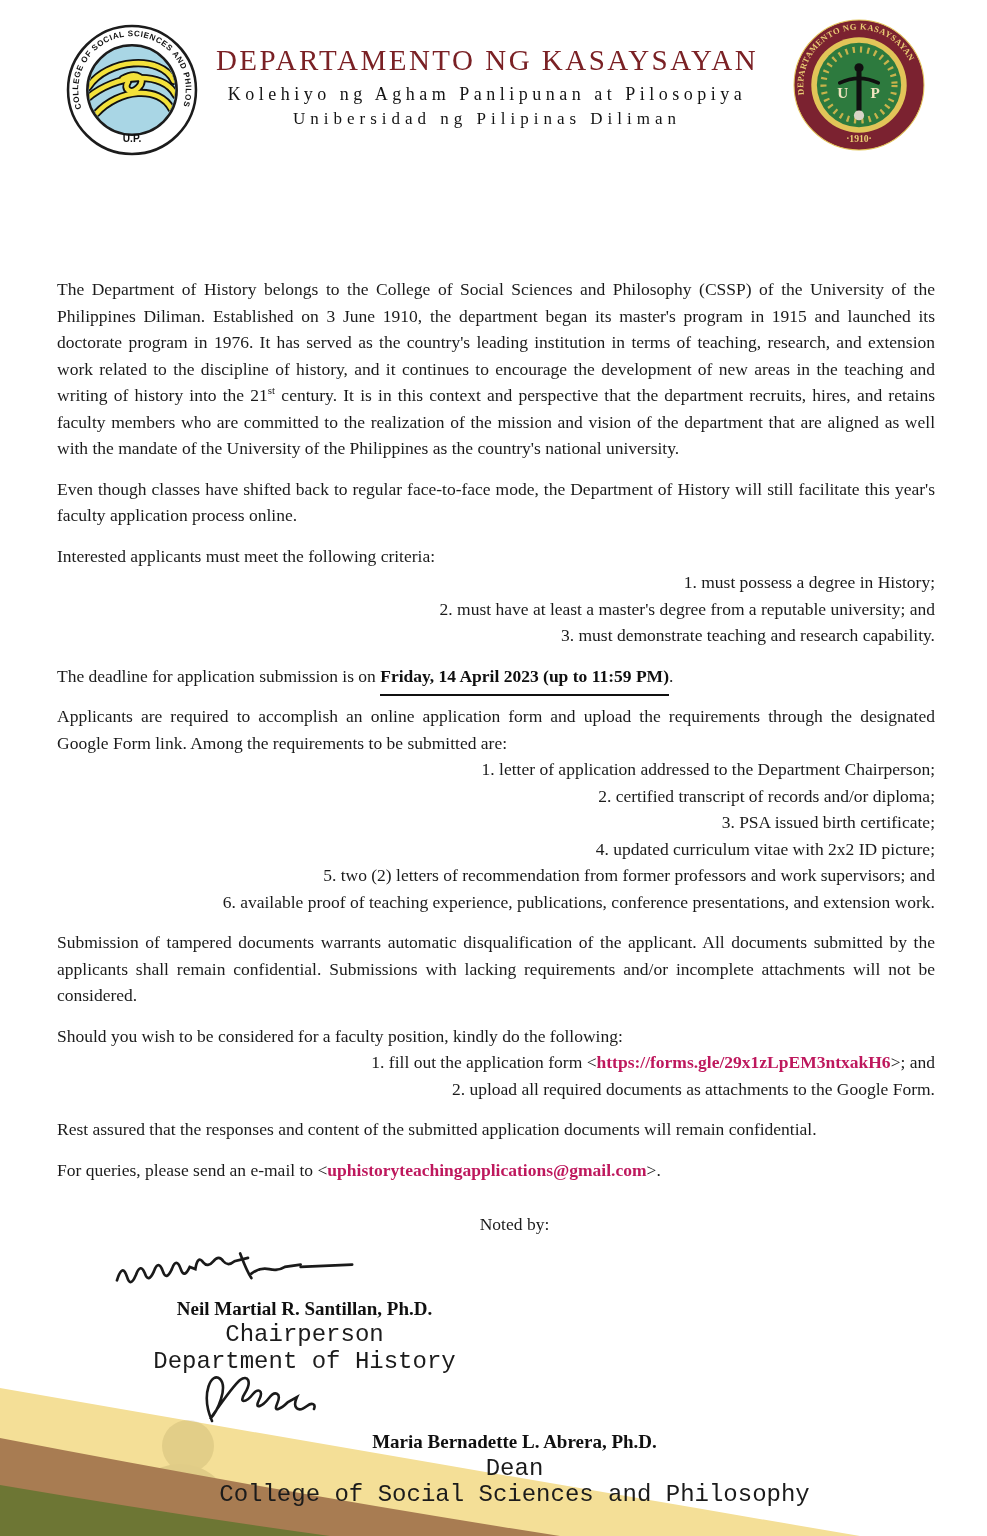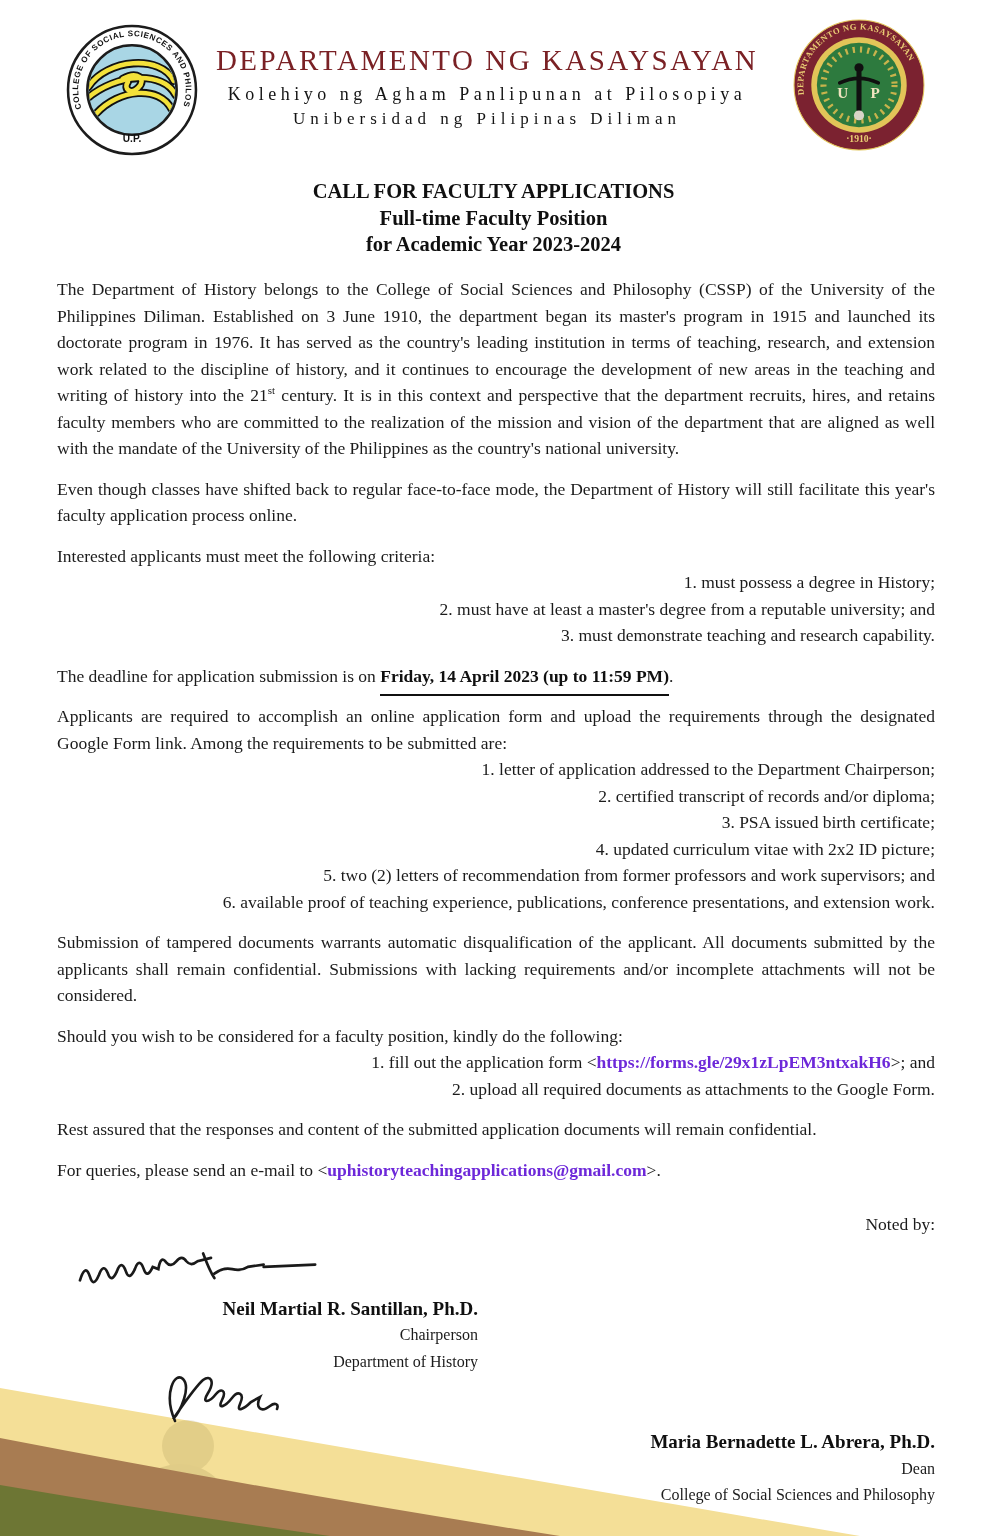--- a/index.html
+++ b/index.html
@@ -19,34 +19,34 @@
   .title-block { position:absolute; top:178px; left:0; width:100%; text-align:center;
                  font-weight:bold; font-size:20.5px; line-height:26.5px; color:#101010; }
 
   
   .main { position:absolute; top:276px; left:57px; width:878px; z-index:2;
           font-size:17.5px; line-height:26.5px; text-align:justify; color:#1b1b1b; }
   .para { margin-bottom:14px; }
   .intro { margin-bottom:0; }
   .list { margin-bottom:14px; }
   .list-item { padding-left:26px; text-align:right; }
-  .bold { font-weight:bold; color:#6d28d9; }
+  .bold { font-weight:bold; color:#be185d; }
   .deadline-hl { font-weight:bold; color:#101010; border-bottom:2px solid #101010; padding-bottom:8px; }
   .sup { font-size:11px; vertical-align:7px; line-height:0; }
 
   
-  .sign-section { margin-top:28px; text-align:right; }
+  .sign-section { margin-top:28px; text-align:center;margin-left:37px; }
   .noted { margin-bottom:2px; }
   .sig-row { display:flex;flex-direction:column; }
   .sig-col-left { width:421px; }
   .sig-col-right { flex:1; }
   .sig-img { display:block; height:56px; margin-left:14px; }
   .sig-img-right { height:62px; margin-left:60px; margin-top:-8px; }
   .sig-name { font-weight:bold; font-size:19px; line-height:26.5px; color:#101010; }
-  .sig-role, .sig-org { font-size:16px; line-height:26.5px; }
+  .sig-role, .sig-org { font-size:24px; line-height:26.5px;font-family:Liberation Mono, monospace; }
 
   
   .bands { position:absolute; left:0; bottom:0; width:987px; height:160px; z-index:1; }
 </style>
 </head>
 <body>
 
 <div class="page">
 
   <div class="letterhead">
@@ -99,25 +99,20 @@
       <text x="50" y="79" text-anchor="middle" font-family="Liberation Serif, serif" font-size="15" font-weight="bold" fill="#efe3c0">U</text>
       <text x="82" y="79" text-anchor="middle" font-family="Liberation Serif, serif" font-size="15" font-weight="bold" fill="#efe3c0">P</text>
       <path id="rseal-arc" d="M11.8,75.6 A55,55 0 1 1 120.2,75.6" fill="none"></path>
       <text font-family="Liberation Serif, serif" font-size="8.5" font-weight="bold" fill="#eacd74" letter-spacing="0.5">
         <textPath href="#rseal-arc">DEPARTAMENTO NG KASAYSAYAN</textPath>
       </text>
       <text x="66" y="122" text-anchor="middle" font-family="Liberation Serif, serif" font-size="9.5" font-weight="bold" fill="#eacd74">·1910·</text>
     </svg>
   </div>
 
-  <div class="title-block">
-    <div>CALL FOR FACULTY APPLICATIONS</div>
-    <div>Full-time Faculty Position</div>
-    <div>for Academic Year 2023-2024</div>
-  </div>
 
   <div class="main">
 
     <p class="para"><span>The Department of History belongs to the College of Social Sciences and Philosophy (CSSP) of the University of the Philippines Diliman. Established on 3 June 1910, the department began its master's program in 1915 and launched its doctorate program in 1976. It has served as the country's leading institution in terms of teaching, research, and extension work related to the discipline of history, and it continues to encourage the development of new areas in the teaching and writing of history into the 21</span><span class="sup">st</span><span> century. It is in this context and perspective that the department recruits, hires, and retains faculty members who are committed to the realization of the mission and vision of the department that are aligned as well with the mandate of the University of the Philippines as the country's national university.</span></p>
 
     <p class="para">Even though classes have shifted back to regular face-to-face mode, the Department of History will still facilitate this year's faculty application process online.</p>
 
     <p class="para intro">Interested applicants must meet the following criteria:</p>
     <div class="list">
       <div class="list-item">1. must possess a degree in History;</div>

